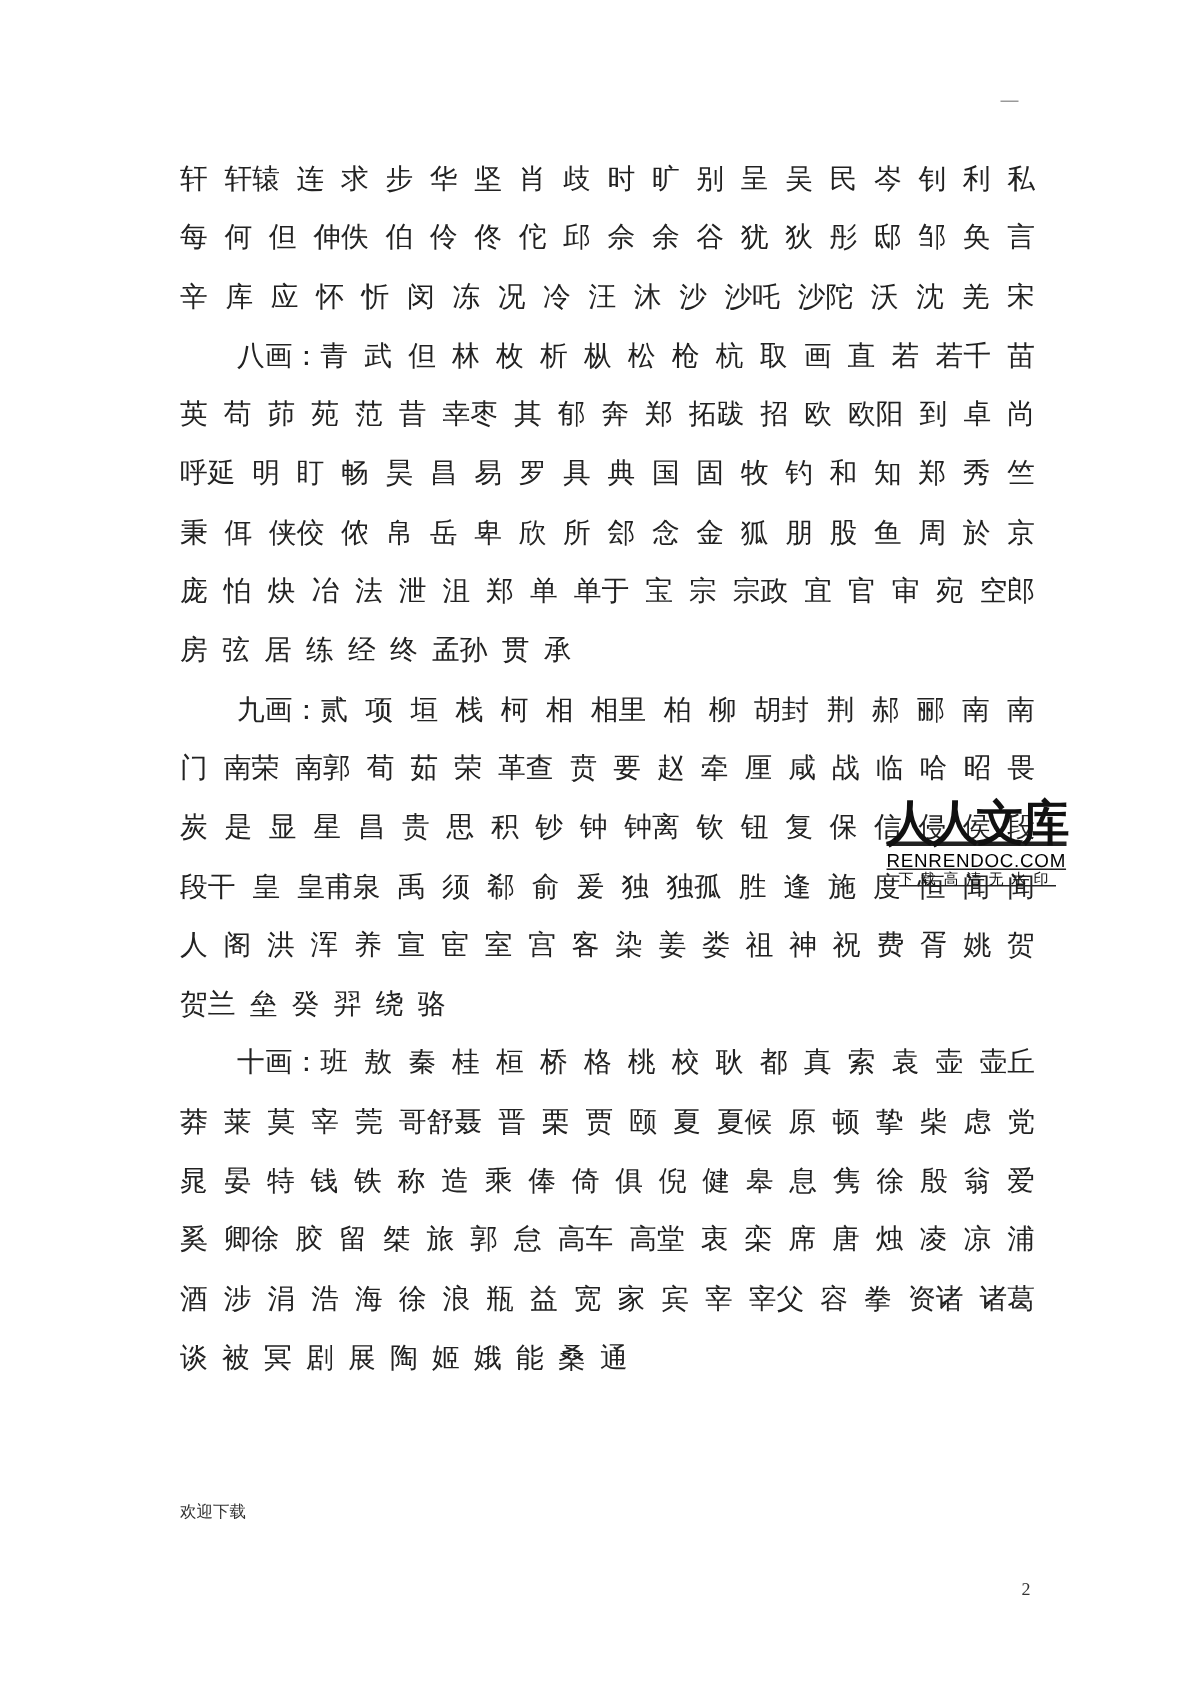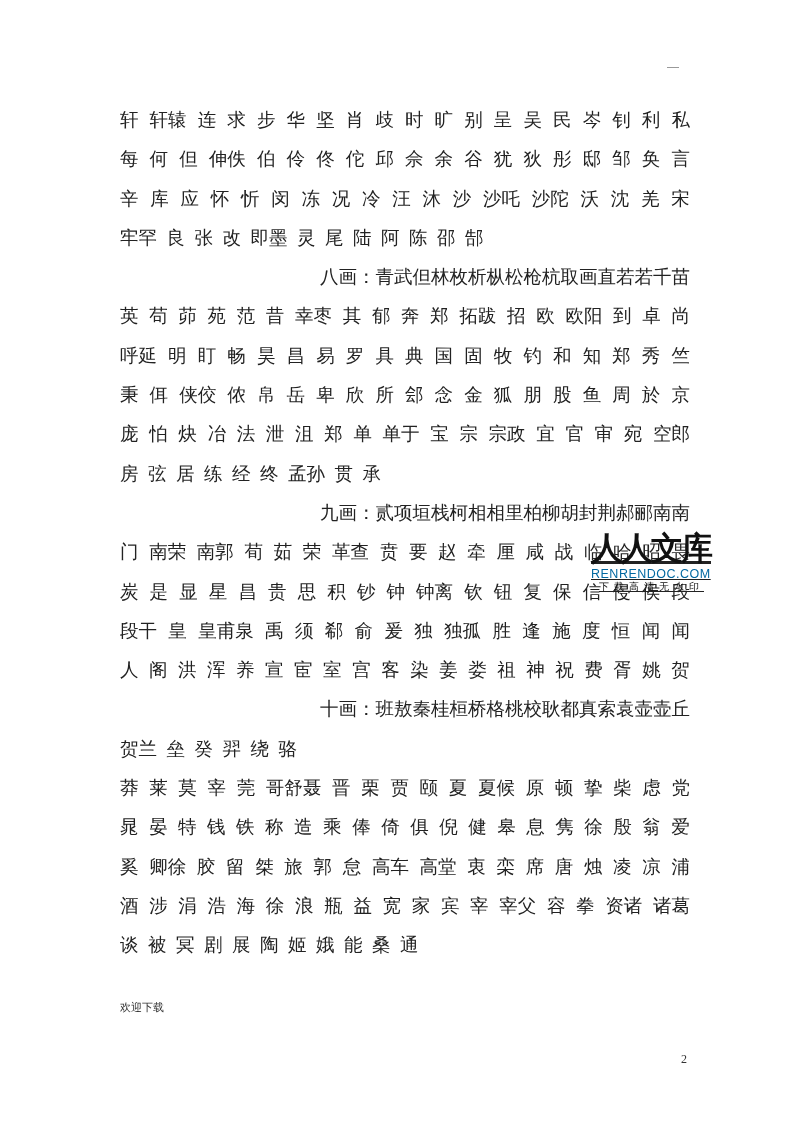--- a/index.html
+++ b/index.html
@@ -4,27 +4,27 @@
   <style>
     html, body { margin: 0; padding: 0; background: #ffffff; }
     body { width: 800px; height: 1132px; position: relative; overflow: hidden;
            font-family: "DejaVu Sans", sans-serif; color: #222222; }
     .header-mark { position: absolute; left: 667px; top: 67px; width: 12px; height: 1px; background: #999999; }
     .content { position: absolute; left: 120px; top: 100px; width: 570px; }
     .line { height: 39.3px; line-height: 39.3px; font-size: 18.5px; white-space: nowrap;
             display: flex; justify-content: space-between; letter-spacing: 0; }
     .line.last { justify-content: flex-start; }
     .line.last .tok { margin-right: 9.5px; }
-    .line.indent { padding-left: 38px; justify-content: flex-end; }
+    .line.indent { padding-left: 38px; }
     .tok { display: inline-block; }
     .lbl { display: inline-block; }
     .watermark { position: absolute; left: 591px; top: 531px; width: 128px; height: 70px; text-decoration: underline; }
     .wm-title { font-family: "DejaVu Serif", serif; font-weight: bold; font-size: 32px; color: #111111;
                 letter-spacing: -2px; line-height: 34px; }
-    .wm-url { font-family: "Liberation Sans", sans-serif; font-size: 12.5px; color: #0369a1; letter-spacing: 0.5px;
+    .wm-url { font-family: "Liberation Sans", sans-serif; font-size: 12.5px; color: #000000; letter-spacing: 0.5px;
               line-height: 14px; margin-top: 2px; }
     .wm-sub { font-size: 10px; color: #111111; letter-spacing: 5px; line-height: 12px; padding-left: 8px; }
     .footer-left { position: absolute; left: 120px; top: 1000px; font-family: "DejaVu Serif", serif; font-size: 11px; color: #333; }
     .footer-right { position: absolute; left: 681px; top: 1052px; font-family: "Liberation Serif", serif; font-size: 12px; color: #333; }
   </style>
 </head>
 <body>
 
 <div class="header-mark"></div>
 
@@ -83,34 +83,20 @@
       <span class="tok">冷</span>
       <span class="tok">汪</span>
       <span class="tok">沐</span>
       <span class="tok">沙</span>
       <span class="tok">沙吒</span>
       <span class="tok">沙陀</span>
       <span class="tok">沃</span>
       <span class="tok">沈</span>
       <span class="tok">羌</span>
       <span class="tok">宋</span>
-    </div>
-    <div class="line last">
-      <span class="tok">牢罕</span>
-      <span class="tok">良</span>
-      <span class="tok">张</span>
-      <span class="tok">改</span>
-      <span class="tok">即墨</span>
-      <span class="tok">灵</span>
-      <span class="tok">尾</span>
-      <span class="tok">陆</span>
-      <span class="tok">阿</span>
-      <span class="tok">陈</span>
-      <span class="tok">邵</span>
-      <span class="tok">郜</span>
     </div>
     <div class="line indent">
       <span class="tok"><span class="lbl" style="margin-right: 0px;">八画：</span><span class="">青</span></span>
       <span class="tok">武</span>
       <span class="tok">但</span>
       <span class="tok">林</span>
       <span class="tok">枚</span>
       <span class="tok">析</span>
       <span class="tok">枞</span>
       <span class="tok">松</span>
@@ -308,45 +294,45 @@
       <span class="tok">姜</span>
       <span class="tok">娄</span>
       <span class="tok">祖</span>
       <span class="tok">神</span>
       <span class="tok">祝</span>
       <span class="tok">费</span>
       <span class="tok">胥</span>
       <span class="tok">姚</span>
       <span class="tok">贺</span>
     </div>
+    <div class="line last">
+      <span class="tok">贺兰</span>
+      <span class="tok">垒</span>
+      <span class="tok">癸</span>
+      <span class="tok">羿</span>
+      <span class="tok">绕</span>
+      <span class="tok">骆</span>
+    </div>
     <div class="line indent">
       <span class="tok"><span class="lbl" style="margin-right: 0px;">十画：</span><span class="">班</span></span>
       <span class="tok">敖</span>
       <span class="tok">秦</span>
       <span class="tok">桂</span>
       <span class="tok">桓</span>
       <span class="tok">桥</span>
       <span class="tok">格</span>
       <span class="tok">桃</span>
       <span class="tok">校</span>
       <span class="tok">耿</span>
       <span class="tok">都</span>
       <span class="tok">真</span>
       <span class="tok">索</span>
       <span class="tok">袁</span>
       <span class="tok">壶</span>
       <span class="tok">壶丘</span>
-    </div>
-    <div class="line last">
-      <span class="tok">贺兰</span>
-      <span class="tok">垒</span>
-      <span class="tok">癸</span>
-      <span class="tok">羿</span>
-      <span class="tok">绕</span>
-      <span class="tok">骆</span>
     </div>
     <div class="line">
       <span class="tok">莽</span>
       <span class="tok">莱</span>
       <span class="tok">莫</span>
       <span class="tok">宰</span>
       <span class="tok">莞</span>
       <span class="tok">哥舒聂</span>
       <span class="tok">晋</span>
       <span class="tok">栗</span>

